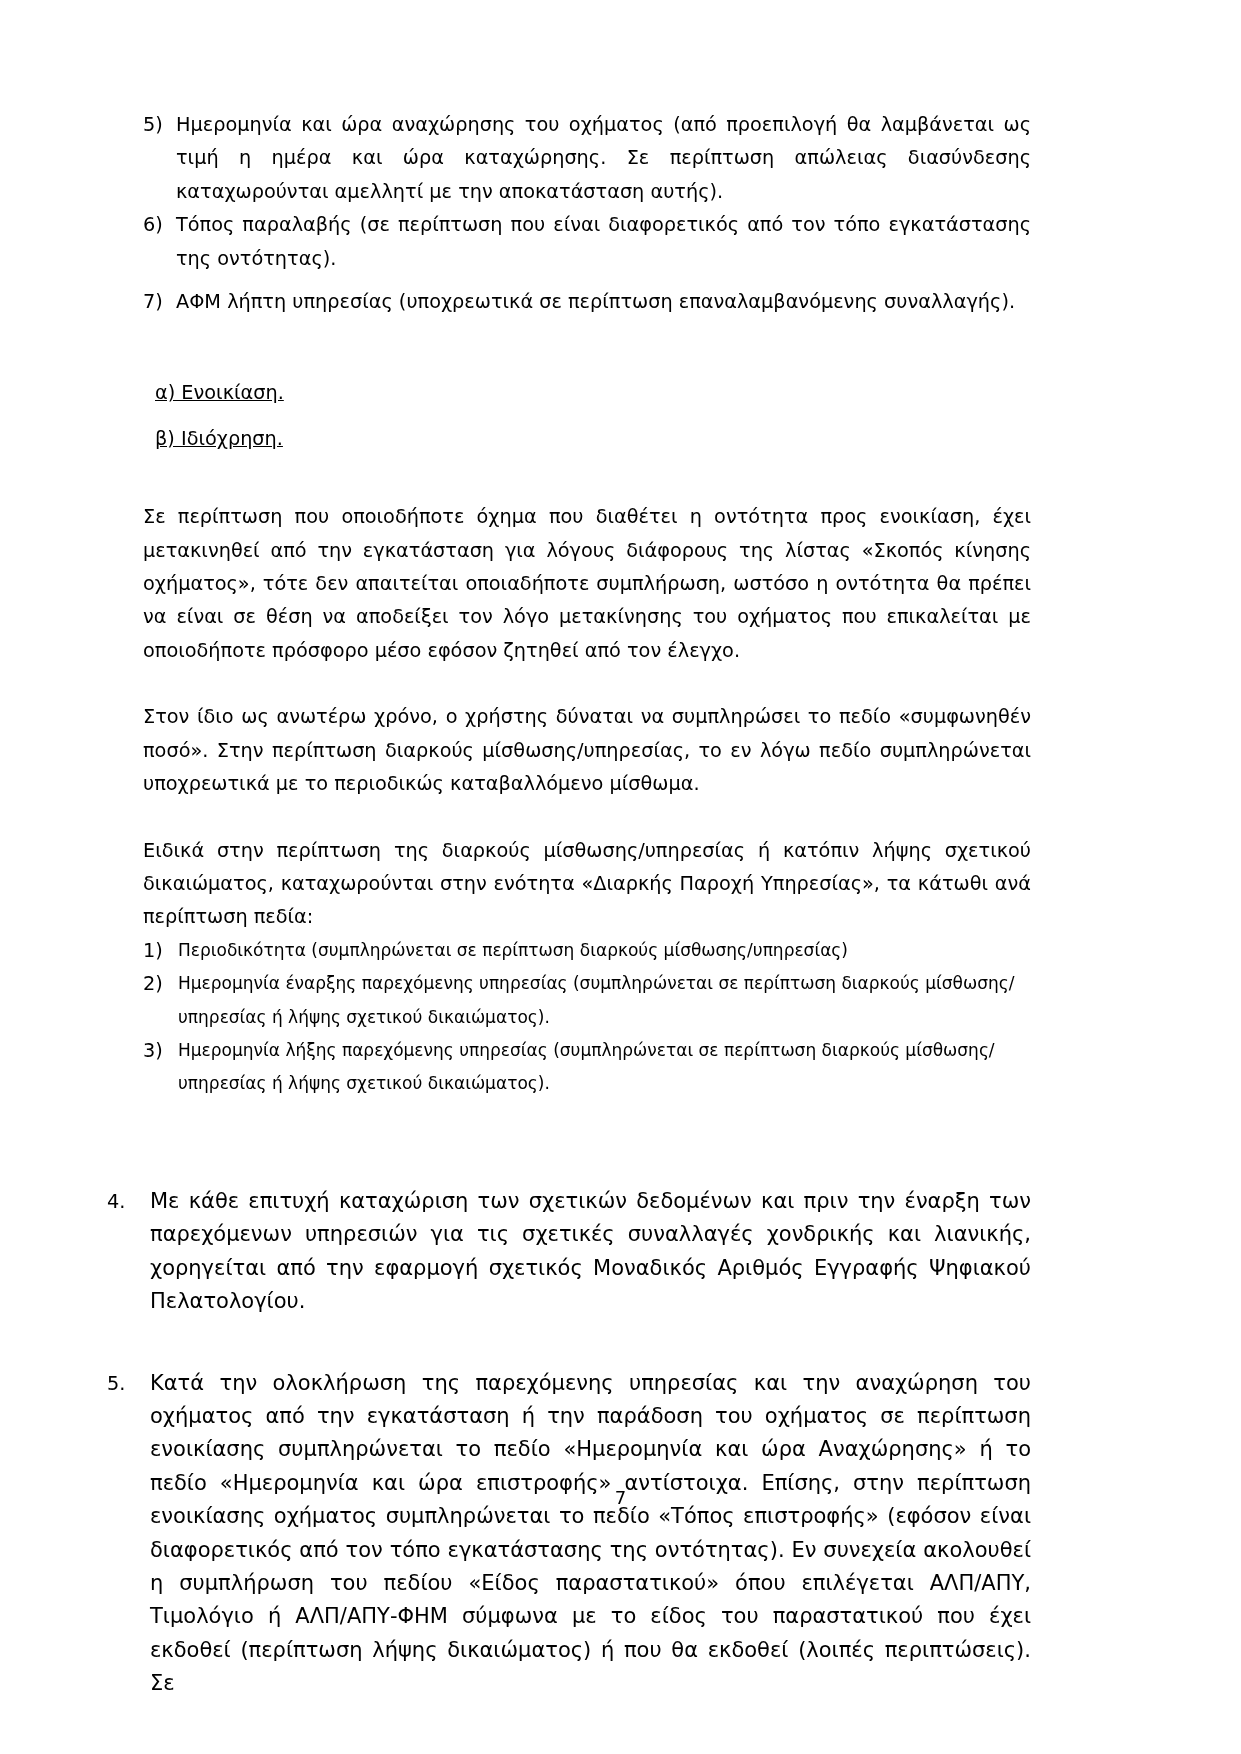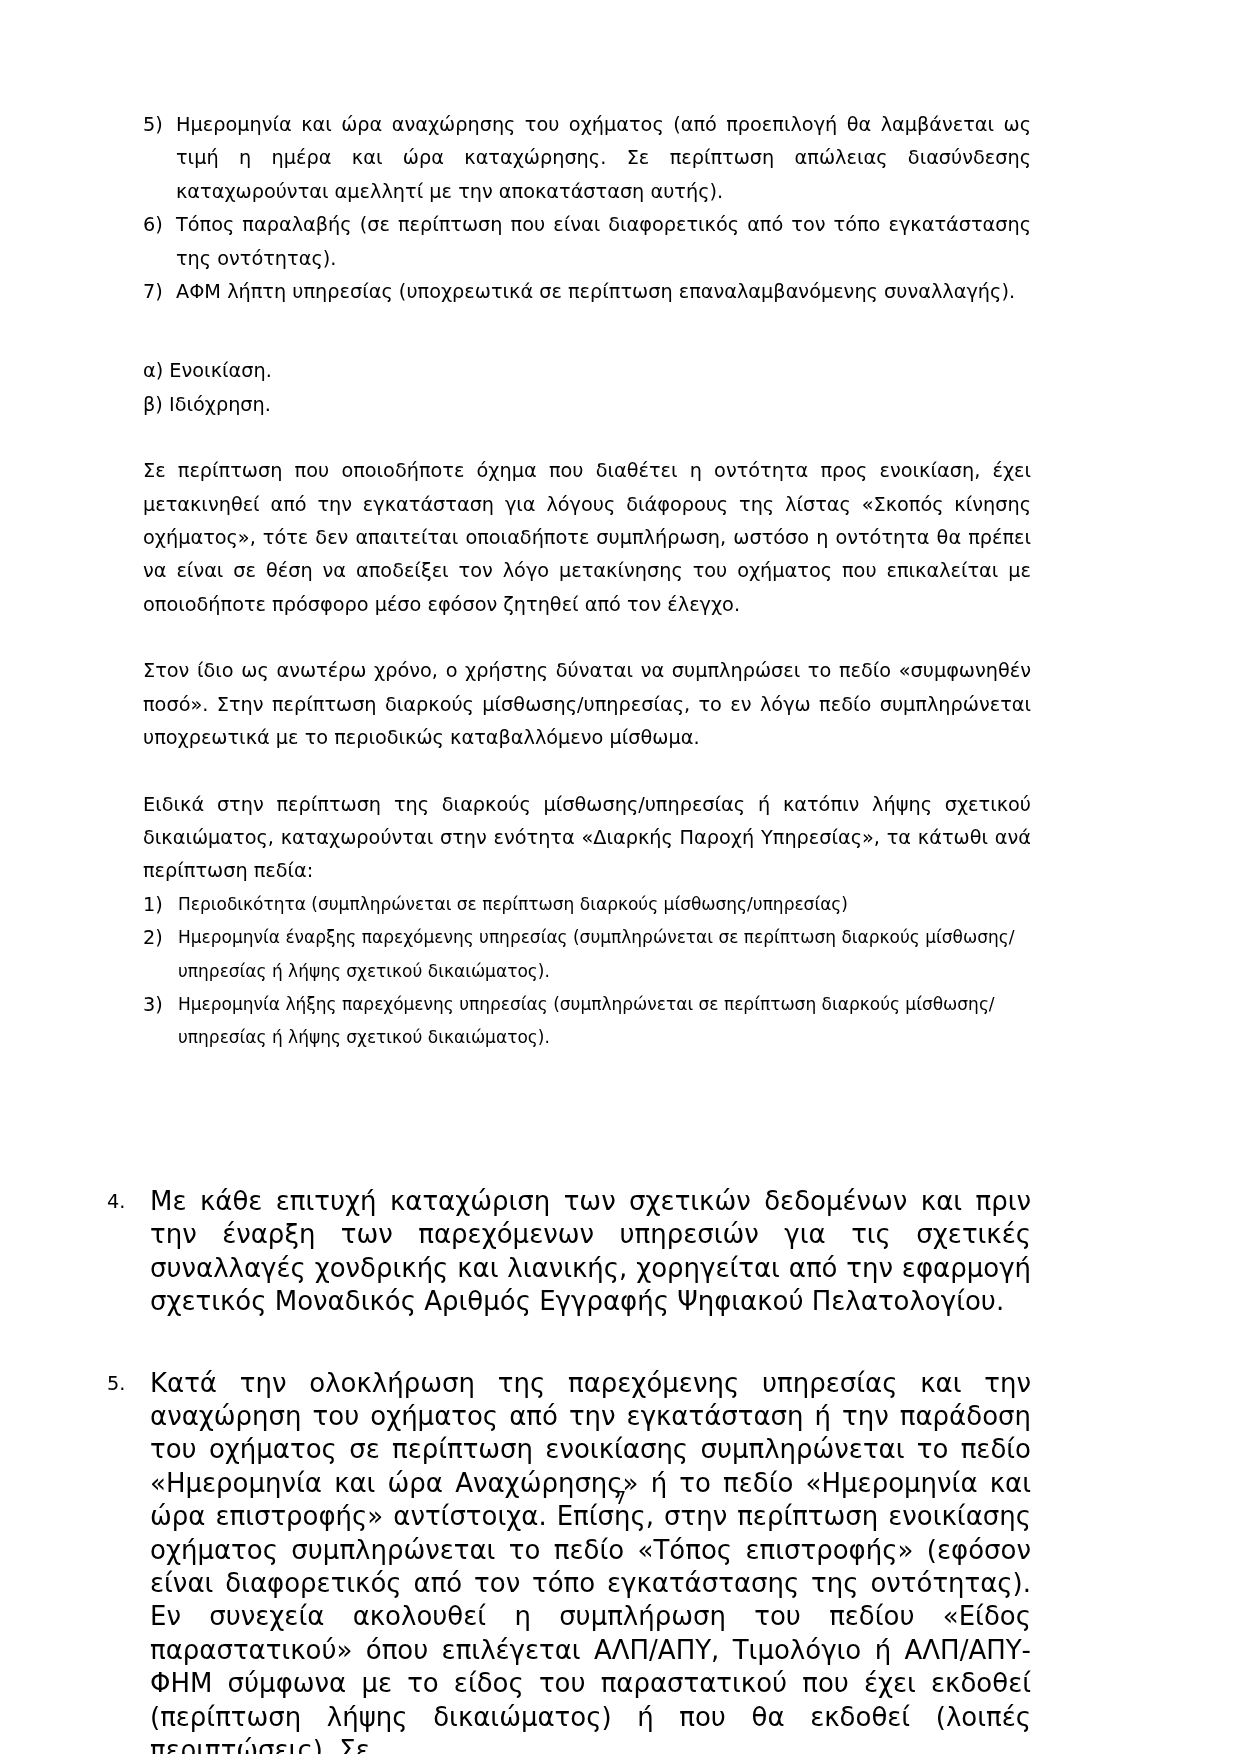--- a/index.html
+++ b/index.html
@@ -43,49 +43,51 @@
     left: 0;
     top: 0;
     white-space: pre;
   }
   .just {
     text-align: justify;
     text-align-last: left;
   }
   .nojust {
     text-align: left;
+    margin-top: 10px;
   }
   .gap-sm { height: 16px; }
   .gap-md { height: 30px; }
   .gap-lg { height: 33px; }
   .gap-xl { height: 48px; }
 
   
   .plainline {
     font-size: 19.3px;
     line-height: 33.4px;
-    margin: 0;
+    margin: 12px;
     text-align: left;
+    text-decoration: underline;
   }
 
   
   .outeritem {
     position: relative;
     padding-left: 45px;
     margin: 0;
   }
   .outeritem > .marker {
     position: absolute;
     left: 2px;
     top: 0;
   }
   .outeritem .body {
     text-align: justify;
     text-align-last: left;
-    font-size: 26px;
+    font-size: 21px;
     line-height: 33.4px;
   }
 
   
   .subitem {
     position: relative;
     padding-left: 35px;
     margin: 0;
   }
   .subitem > .marker {

